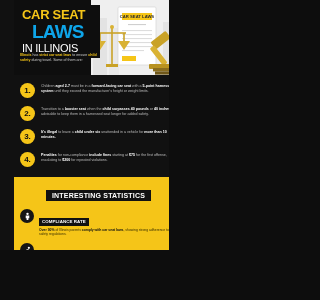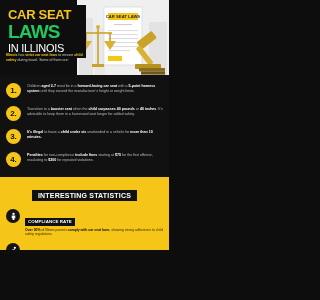--- a/index.html
+++ b/index.html
@@ -3,21 +3,21 @@
 <meta charset="utf-8">
 <style>
   html,body{margin:0;padding:0;}
   body{
     width:169px;height:300px;
     background:#0d0d0d;
     font-family:"Liberation Sans", sans-serif;
     overflow:hidden;
     position:relative;
   }
-  .page{width:169px;height:250px;position:relative;overflow:hidden;background:#111111;}
+  .page{width:169px;height:250px;position:relative;overflow:hidden;background:#111111;padding-left:14px;}
 
   
   .header{
     position:relative;
     height:75px;
     background:#0e0e0e;
     overflow:hidden;
   }
   .hdr-art{
     position:absolute;right:0;top:0;width:92px;height:75px;
@@ -30,22 +30,22 @@
     background:#0e0e0e;
     padding:3px 4px 4px 4px;
     box-sizing:border-box;
     z-index:4;
   }
   .t-line1{
     color:#f5c518;font-weight:bold;font-size:13px;line-height:13px;
     letter-spacing:-0.3px;white-space:nowrap;
   }
   .t-line2{
-    color:#22c55e;font-weight:bold;font-size:19px;line-height:19px;
-    letter-spacing:-0.8px;white-space:nowrap;margin-top:1px;
+    color:#0ea5e9;font-weight:bold;font-size:19px;line-height:19px;
+    letter-spacing:-0.8px;white-space:nowrap;margin-top:1px;margin-left:10px;
   }
   .t-line3{
     color:#ffffff;font-weight:normal;font-size:11px;line-height:12px;
     letter-spacing:-0.3px;white-space:nowrap;margin-top:1px;
   }
 
   .subtitle{
     position:absolute;left:6px;top:53px;width:80px;
     font-size:3.6px;line-height:4.6px;color:#cfcfcf;
     z-index:5;

